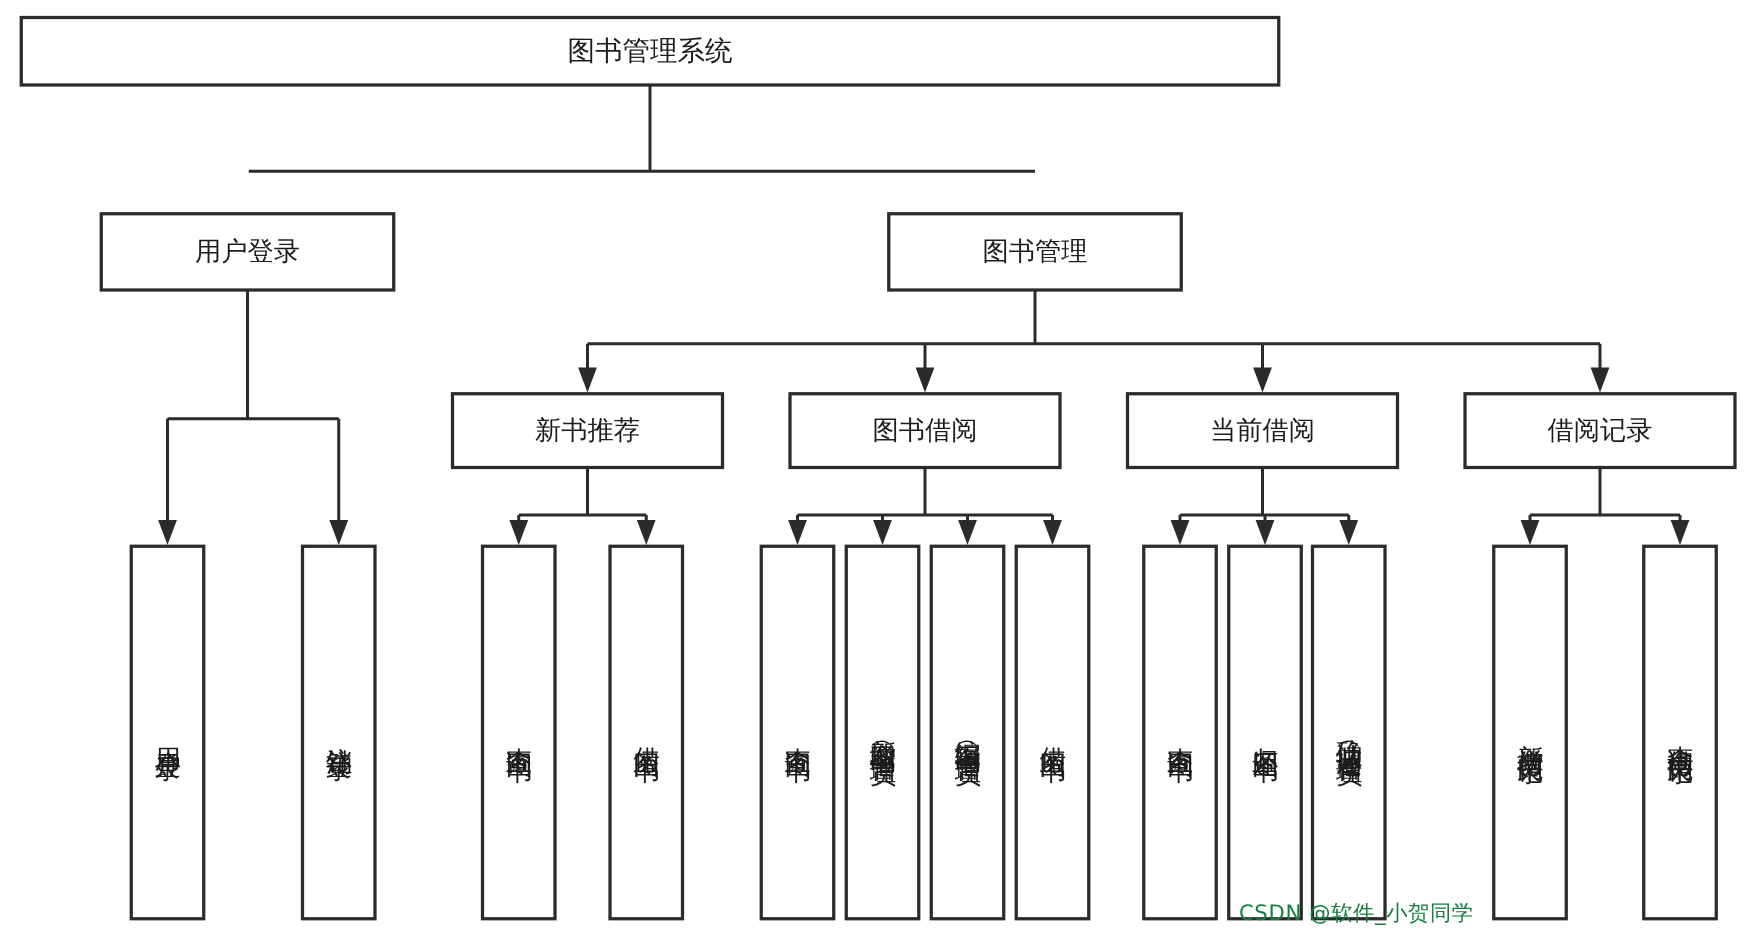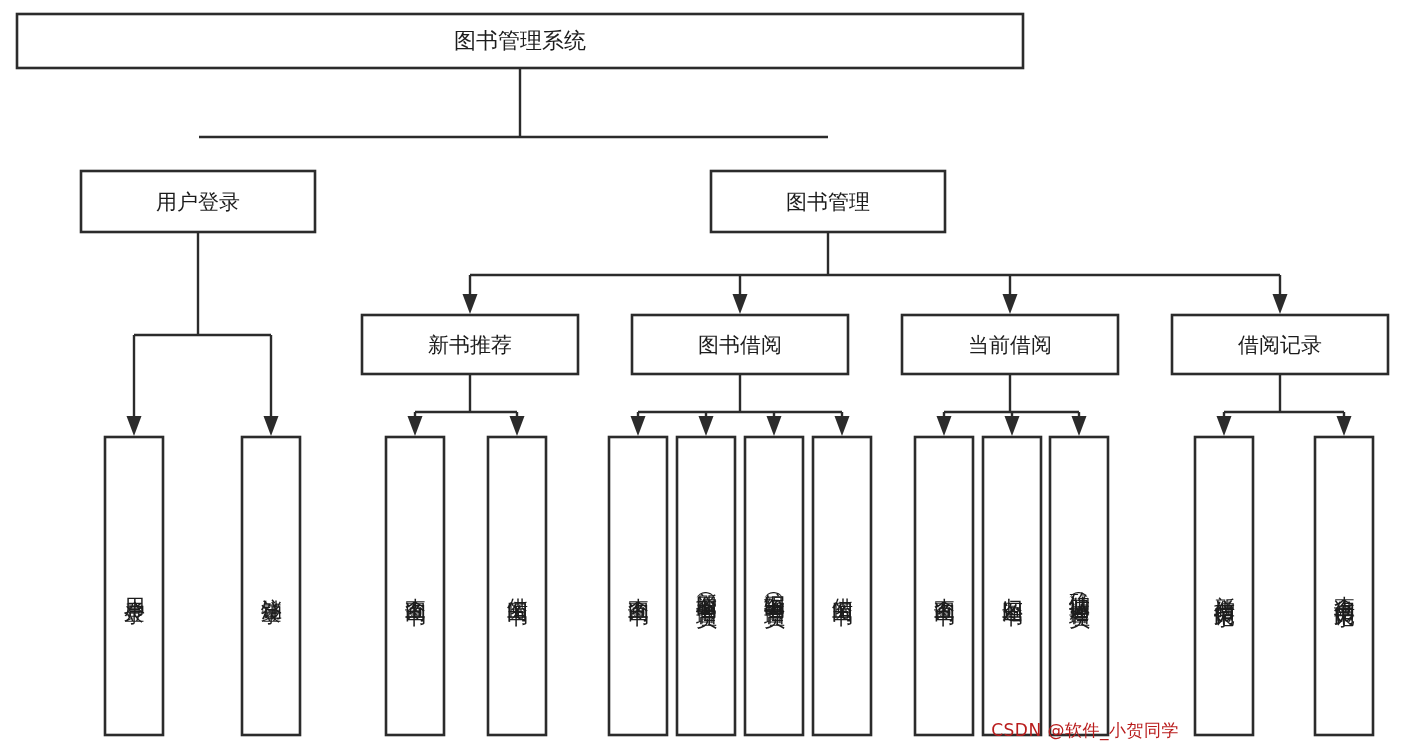--- a/index.html
+++ b/index.html
@@ -72,21 +72,21 @@
     letter-spacing: 2.5px;
     color: #1c1c1c;
     white-space: nowrap;
   }
   .watermark {
     position: absolute;
     right: 8px;
     bottom: 5px;
     font-family: "DejaVu Sans", "Liberation Sans", sans-serif;
     font-size: 17px;
-    color: #b91c1c;
+    color: #15803d;
     white-space: nowrap;
     letter-spacing: 0.5px;
   }
 </style>
 </head>
 <body>
 
 <div id="diagram-root">
 
   <svg class="diagram-canvas" viewBox="0 0 1405 747">

